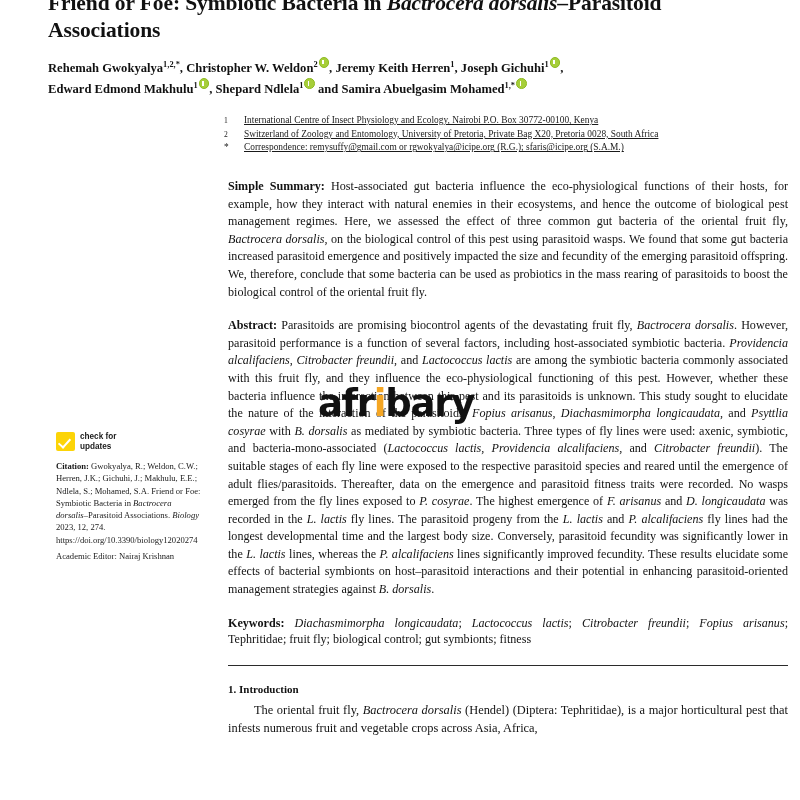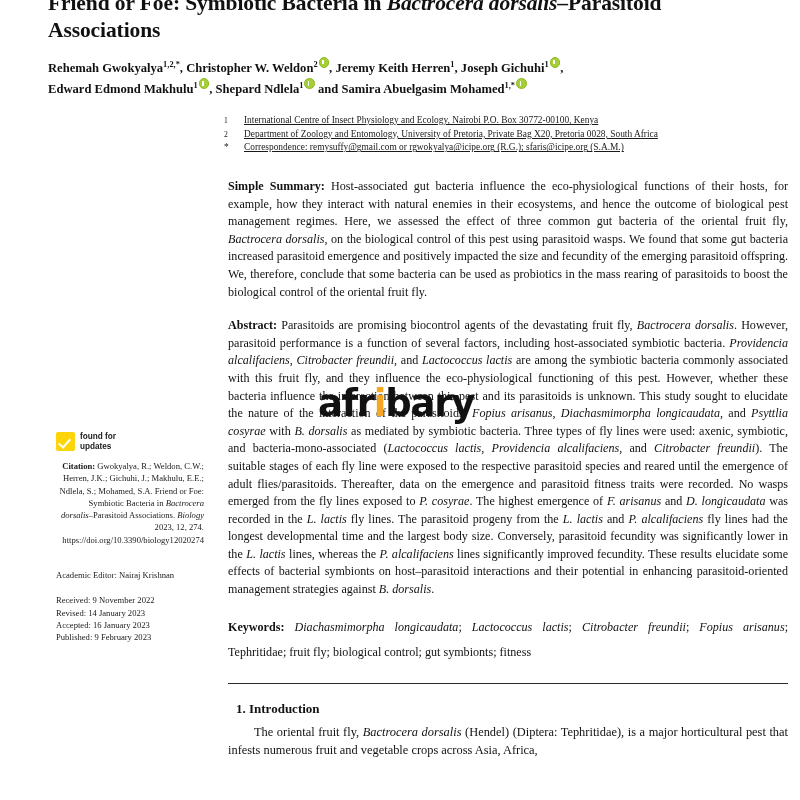--- a/index.html
+++ b/index.html
@@ -138,22 +138,21 @@
     transform: rotate(42deg);
   }
   .cfu-text {
     font-family: "Liberation Sans", "DejaVu Sans", sans-serif;
     font-weight: bold;
     font-size: 8.2px;
     line-height: 9.4px;
     color: #1a1a1a;
   }
   .citation {
-    margin-bottom: 23px;
-    text-align: right;
+    margin-bottom: 4px;
   }
   .citation .lbl { font-weight: bold; }
   .citation .it { font-style: italic; }
   .acad-editor { margin-bottom: 13px; }
   .dates div { margin-bottom: 0px; }
   .copyright-block {
     margin-top: 14px;
   }
   .cc-badge {
     width: 45px;
@@ -206,38 +205,38 @@
     text-align: justify;
     margin: 0 0 16px 0;
   }
   .sec b { font-weight: bold; }
   .sec .it { font-style: italic; }
 
   .abstract-block { margin-top: 2px; }
 
   .kw {
     font-size: 12.1px;
-    line-height: 25px;
+    line-height: 16px;
     text-align: justify;
     margin: 10px 0 0 0;
   }
   .kw b { font-weight: bold; }
   .kw .it { font-style: italic; }
 
   .rule {
     border: 0;
     border-top: 0.9px solid #2b2b2b;
     margin: 18px 0 0 0;
     width: 100%;
   }
 
   .intro-head {
-    font-size: 13px;
-    font-weight: bold;
-    margin: 17px 0 6px 8px;
+    font-size: 11px;
+    font-weight: bold;
+    margin: 17px 0 6px 0;
     font-family: Liberation Serif, serif;
   }
   .intro-p {
     font-size: 12.4px;
     line-height: 18.4px;
     text-align: justify;
     text-indent: 26px;
     margin: 0;
   }
   .intro-p .it { font-style: italic; }
@@ -278,51 +277,45 @@
     </div>
   </div>
 
   <div class="affiliations">
     <div class="aff-row">
       <span class="aff-mark">1</span>
       <span class="aff-text">International Centre of Insect Physiology and Ecology, Nairobi P.O. Box 30772-00100, Kenya</span>
     </div>
     <div class="aff-row">
       <span class="aff-mark">2</span>
-      <span class="aff-text">Department of Zoology and Entomology, University of Pretoria, Private Bag X20, Pretoria 0028, South Africa</span>
+      <span class="aff-text">Switzerland of Zoology and Entomology, University of Pretoria, Private Bag X20, Pretoria 0028, South Africa</span>
     </div>
     <div class="aff-row">
       <span class="aff-mark star">*</span>
       <span class="aff-text">Correspondence: remysuffy@gmail.com or rgwokyalya@icipe.org (R.G.); sfaris@icipe.org (S.A.M.)</span>
     </div>
   </div>
 
   <div class="leftcol">
 
     <div class="cfu">
       <span class="cfu-badge"></span>
       <span class="cfu-text">
-        <span>found for</span><br>
+        <span>check for</span><br>
         <span>updates</span>
       </span>
     </div>
 
     <div class="citation">
       <span class="lbl">Citation:</span><span> Gwokyalya, R.; Weldon, C.W.; Herren, J.K.; Gichuhi, J.; Makhulu, E.E.; Ndlela, S.; Mohamed, S.A. Friend or Foe: Symbiotic Bacteria in </span><span class="it">Bactrocera dorsalis</span><span>–Parasitoid Associations. </span><span class="it">Biology</span><span> 2023, 12, 274.</span>
       <div>https://doi.org/10.3390/biology12020274</div>
     </div>
 
     <div class="acad-editor">Academic Editor: Nairaj Krishnan</div>
 
-    <div class="dates">
-      <div>Received: 9 November 2022</div>
-      <div>Revised: 14 January 2023</div>
-      <div>Accepted: 16 January 2023</div>
-      <div>Published: 9 February 2023</div>
-    </div>
 
   </div>
 
   <div class="main">
 
     <p class="sec"><b>Simple Summary:</b><span> Host-associated gut bacteria influence the eco-physiological functions of their hosts, for example, how they interact with natural enemies in their ecosystems, and hence the outcome of biological pest management regimes. Here, we assessed the effect of three common gut bacteria of the oriental fruit fly, </span><span class="it">Bactrocera dorsalis</span><span>, on the biological control of this pest using parasitoid wasps. We found that some gut bacteria increased parasitoid emergence and positively impacted the size and fecundity of the emerging parasitoid offspring. We, therefore, conclude that some bacteria can be used as probiotics in the mass rearing of parasitoids to boost the biological control of the oriental fruit fly.</span></p>
 
     <p class="sec abstract-block"><b>Abstract:</b><span> Parasitoids are promising biocontrol agents of the devastating fruit fly, </span><span class="it">Bactrocera dorsalis</span><span>. However, parasitoid performance is a function of several factors, including host-associated symbiotic bacteria. </span><span class="it">Providencia alcalifaciens</span><span>, </span><span class="it">Citrobacter freundii</span><span>, and </span><span class="it">Lactococcus lactis</span><span> are among the symbiotic bacteria commonly associated with this fruit fly, and they influence the eco-physiological functioning of this pest. However, whether these bacteria influence the interaction between this pest and its parasitoids is unknown. This study sought to elucidate the nature of the interaction of the parasitoids, </span><span class="it">Fopius arisanus</span><span>, </span><span class="it">Diachasmimorpha longicaudata</span><span>, and </span><span class="it">Psyttlia cosyrae</span><span> with </span><span class="it">B. dorsalis</span><span> as mediated by symbiotic bacteria. Three types of fly lines were used: axenic, symbiotic, and bacteria-mono-associated (</span><span class="it">Lactococcus lactis</span><span>, </span><span class="it">Providencia alcalifaciens</span><span>, and </span><span class="it">Citrobacter freundii</span><span>). The suitable stages of each fly line were exposed to the respective parasitoid species and reared until the emergence of adult flies/parasitoids. Thereafter, data on the emergence and parasitoid fitness traits were recorded. No wasps emerged from the fly lines exposed to </span><span class="it">P. cosyrae</span><span>. The highest emergence of </span><span class="it">F. arisanus</span><span> and </span><span class="it">D. longicaudata</span><span> was recorded in the </span><span class="it">L. lactis</span><span> fly lines. The parasitoid progeny from the </span><span class="it">L. lactis</span><span> and </span><span class="it">P. alcalifaciens</span><span> fly lines had the longest developmental time and the largest body size. Conversely, parasitoid fecundity was significantly lower in the </span><span class="it">L. lactis</span><span> lines, whereas the </span><span class="it">P. alcalifaciens</span><span> lines significantly improved fecundity. These results elucidate some effects of bacterial symbionts on host–parasitoid interactions and their potential in enhancing parasitoid-oriented management strategies against </span><span class="it">B. dorsalis</span><span>.</span></p>
 
     <p class="kw"><b>Keywords:</b>&nbsp;<span class="it">Diachasmimorpha longicaudata</span><span>; </span><span class="it">Lactococcus lactis</span><span>; </span><span class="it">Citrobacter freundii</span><span>; </span><span class="it">Fopius arisanus</span><span>; Tephritidae; fruit fly; biological control; gut symbionts; fitness</span></p>

